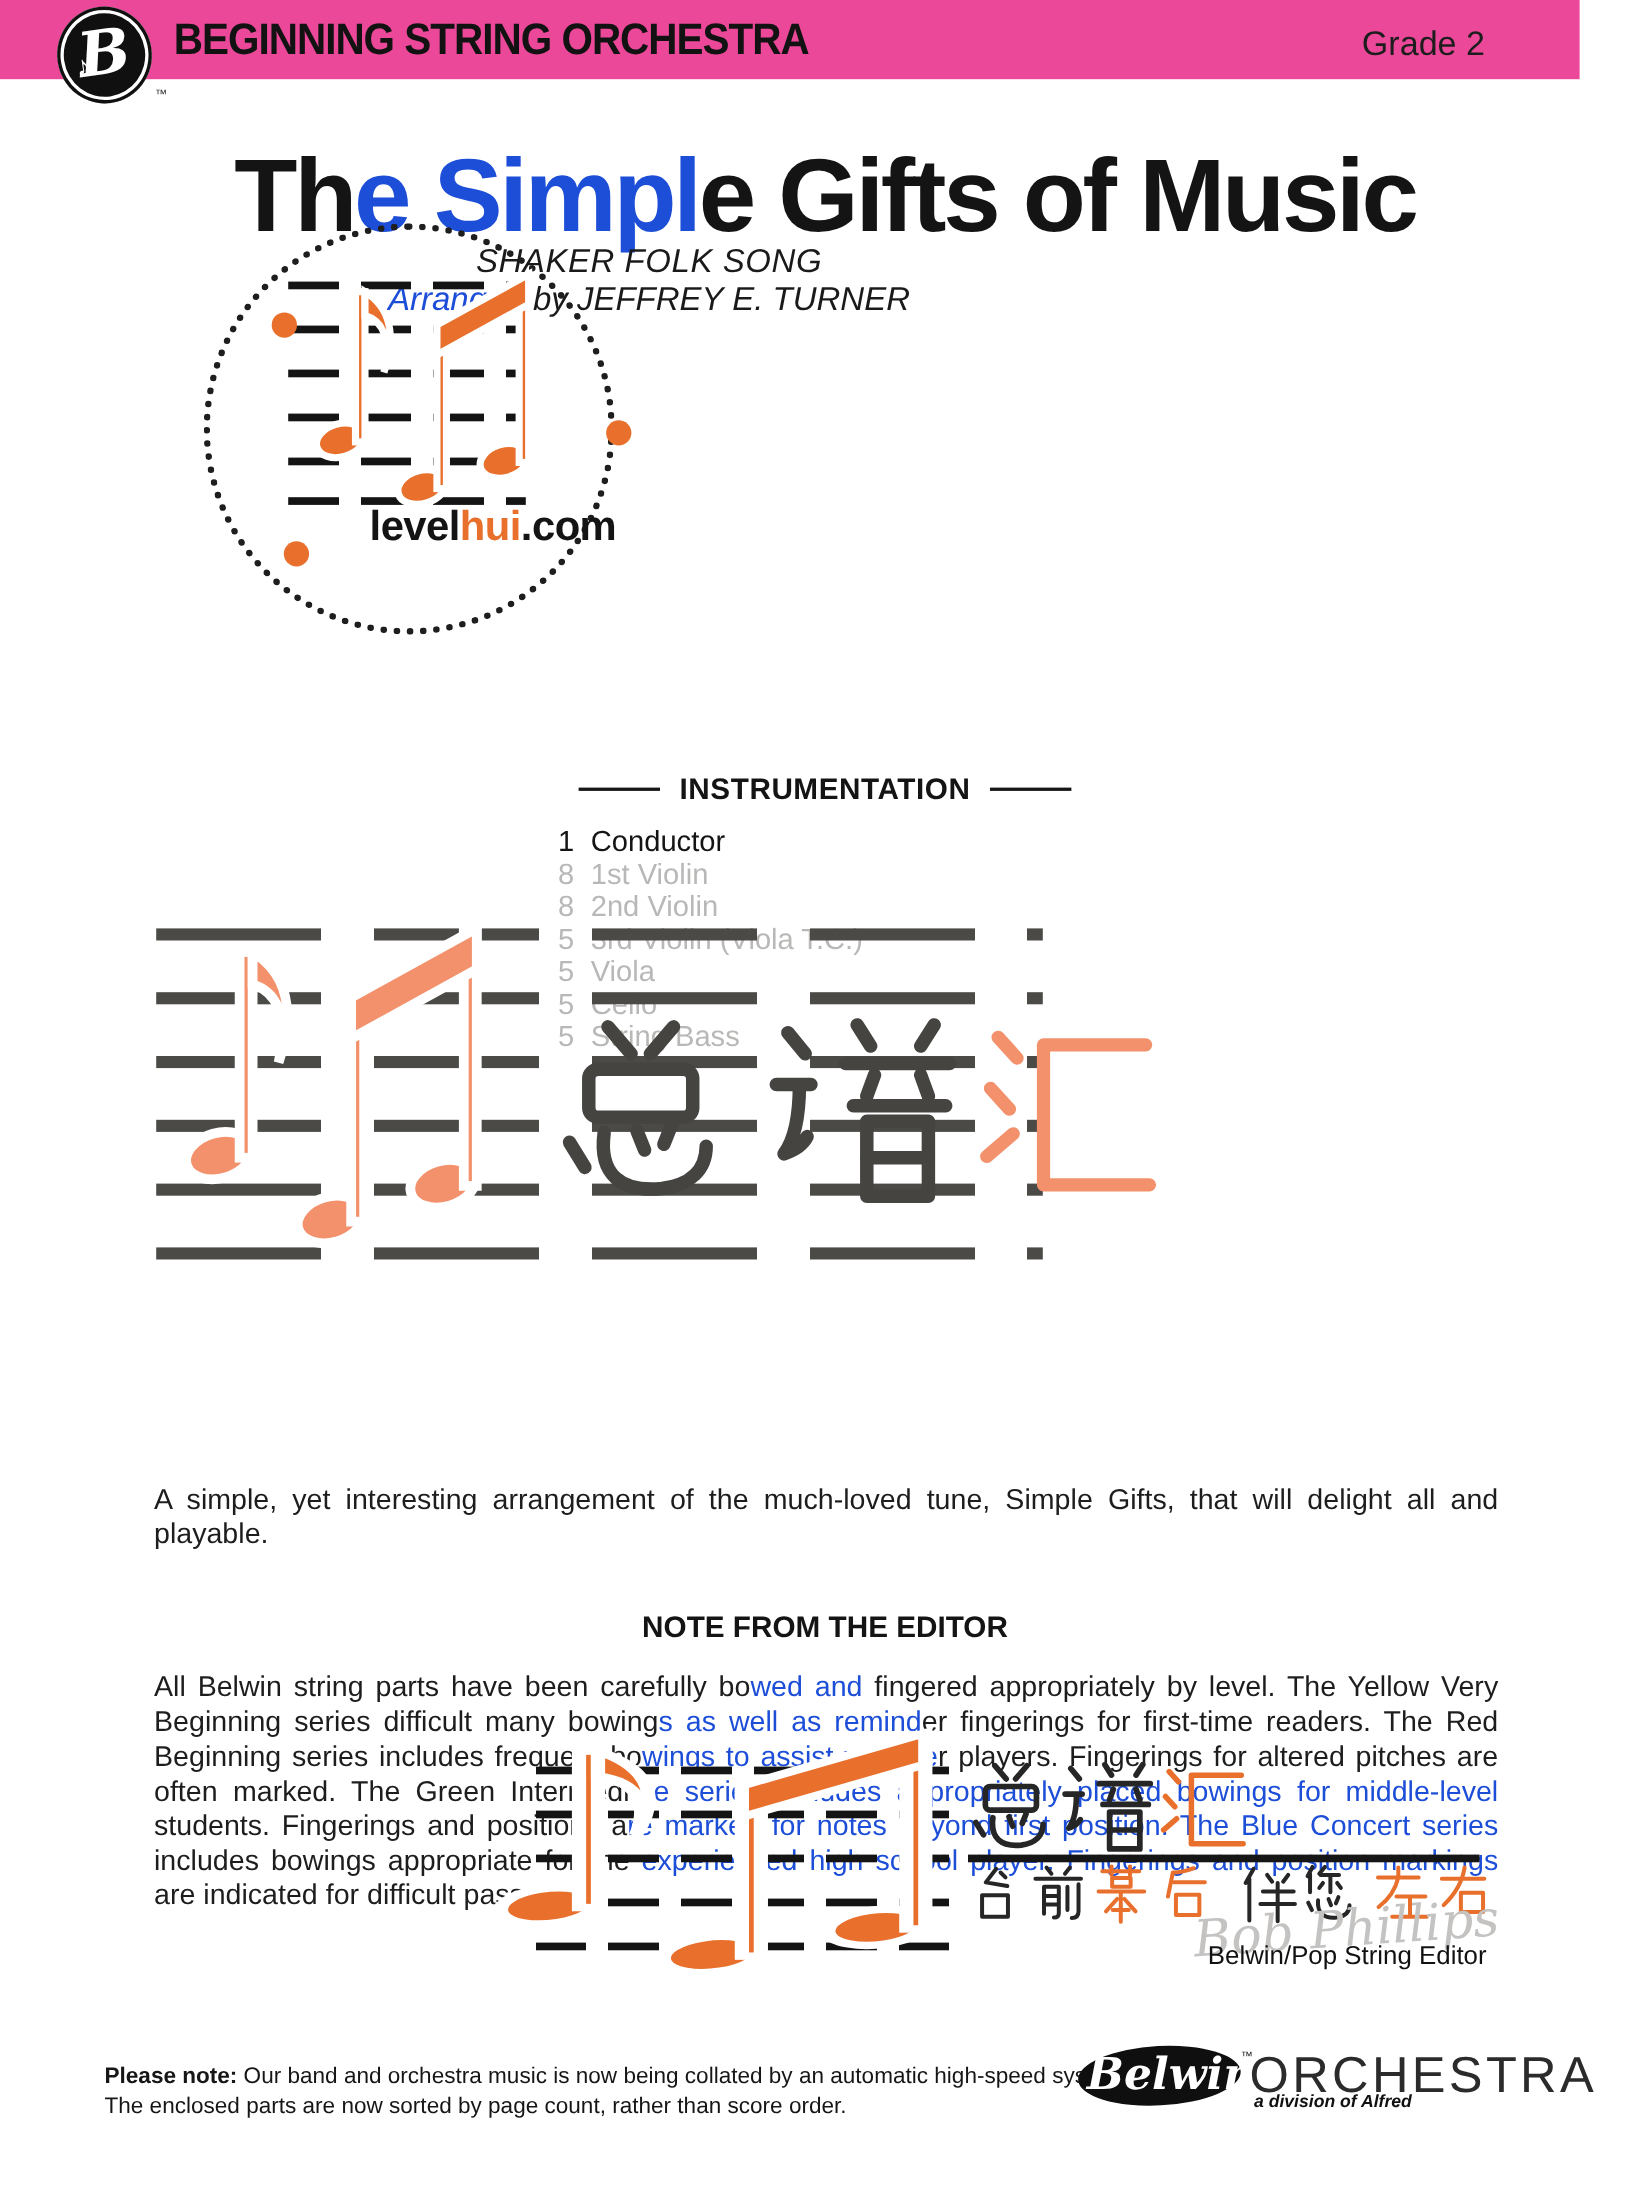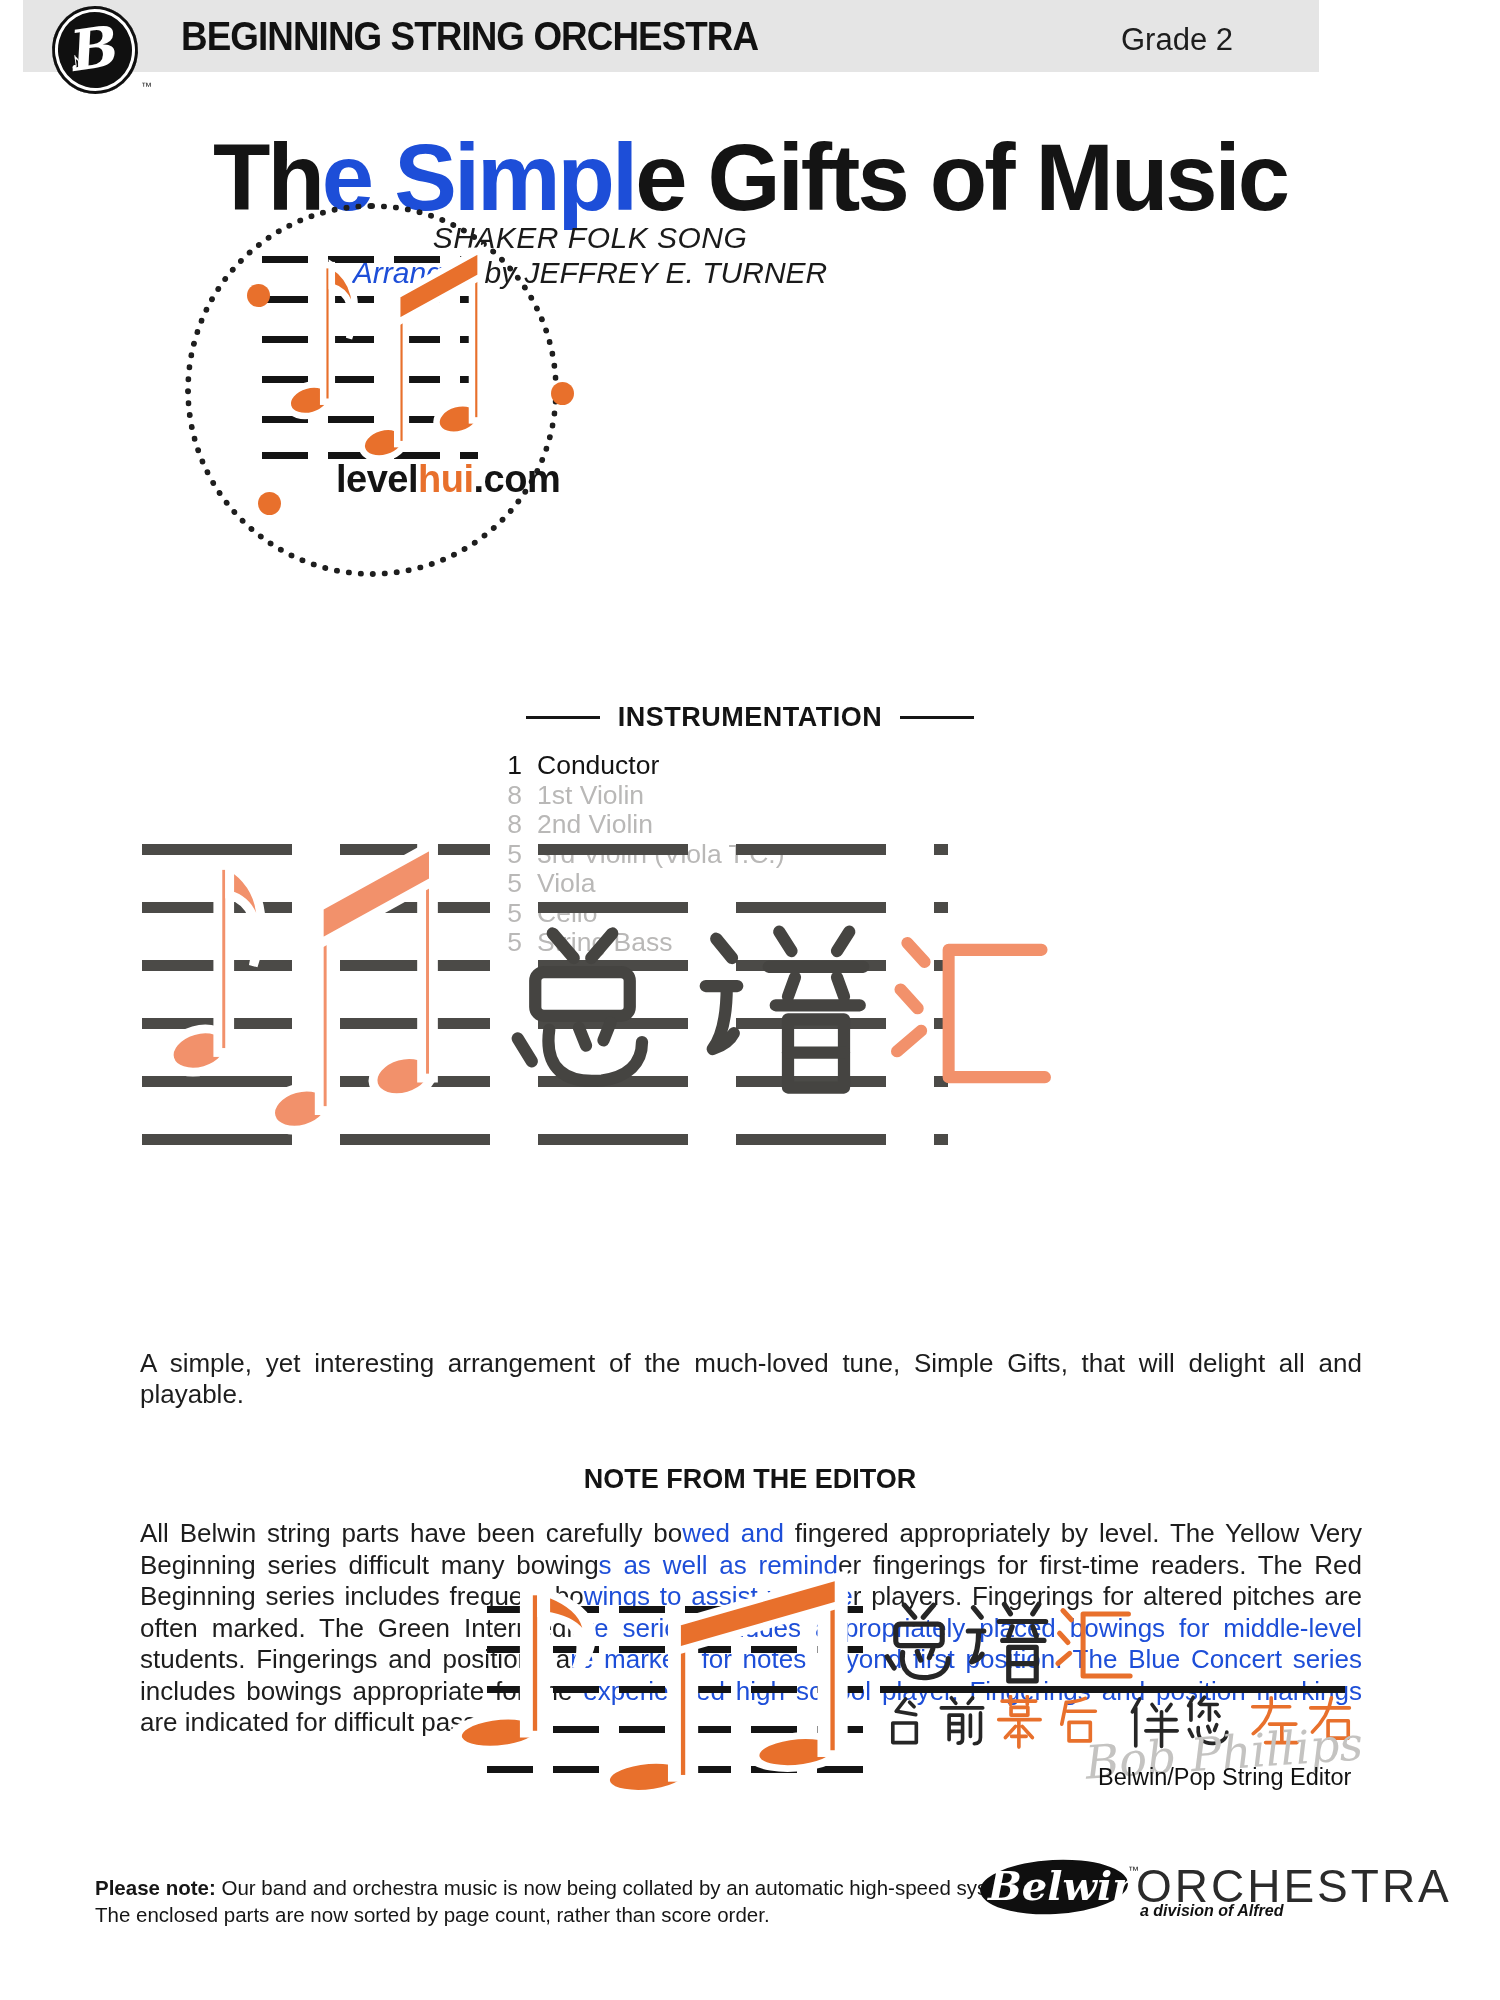--- a/index.html
+++ b/index.html
@@ -1,20 +1,20 @@
 <!DOCTYPE html>
 <html><head>
 <meta charset="utf-8">
 <style>
   html,body{margin:0;padding:0;background:#e9e9e9;}
   .page{position:relative;width:1500px;height:2000px;background:#ffffff;overflow:hidden;
         font-family:"Liberation Sans",sans-serif;color:#1c1c1c;}
 
   
-  .topbar{position:absolute;left:0;top:0;width:1296px;height:72px;background:#e5e5e5;margin-left:23px;}
+  .topbar{position:absolute;left:0;top:0;width:1436px;height:72px;background:#ec4899;}
   .brand-oval{position:absolute;left:52px;top:6px;width:86px;height:88px;border-radius:50%;
               background:#101010;box-shadow:inset 0 0 0 3px #101010, inset 0 0 0 6px #ffffff;
               transform:rotate(-8deg);z-index:3;}
   .brand-oval .b{position:absolute;left:0;top:0;width:100%;height:88px;line-height:84px;text-align:center;
                  font-family:"DejaVu Serif",serif;font-style:italic;font-weight:bold;font-size:56px;color:#fff;}
   .brand-oval .nt{position:absolute;left:16px;top:38px;font-size:24px;color:#fff;font-style:normal;}
   .brand-tm{position:absolute;left:141px;top:80px;font-size:11px;color:#222;z-index:3;}
   .series{position:absolute;left:158px;top:14px;font-size:40px;font-weight:700;letter-spacing:-1px;
           color:#121212;transform:scaleX(.92);transform-origin:left center;white-space:nowrap;}
   .grade{position:absolute;right:86px;top:22px;font-size:31px;color:#1d1d1d;}

